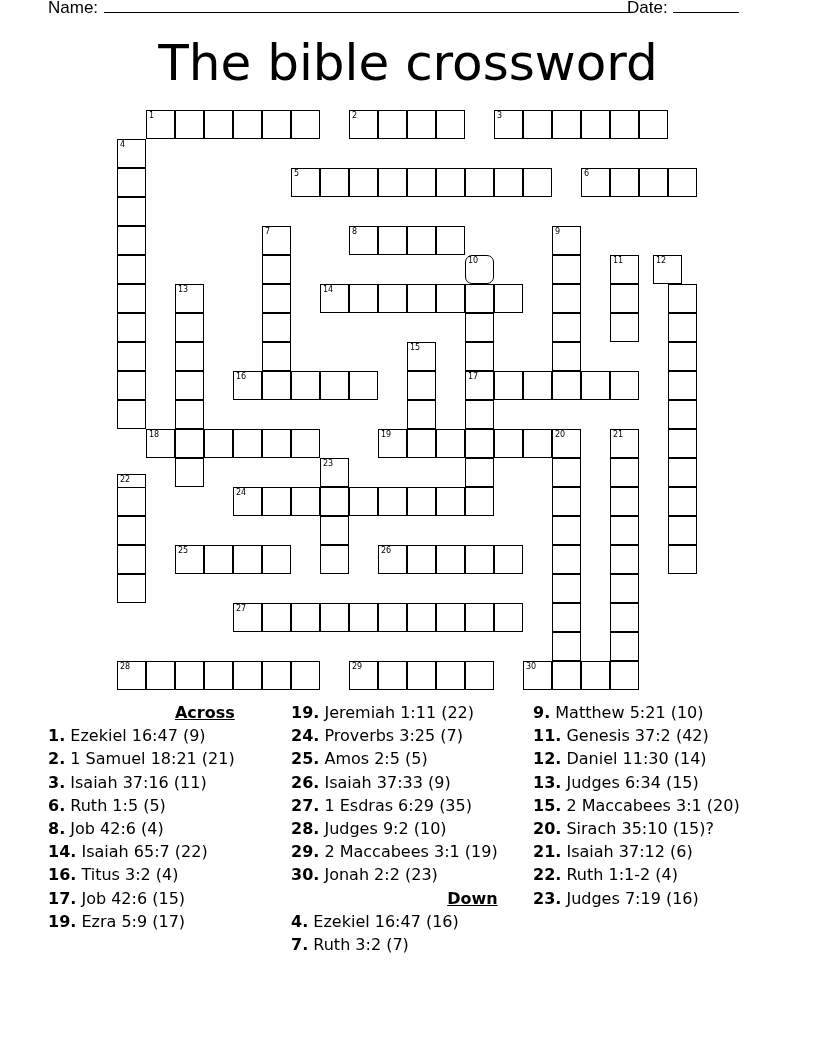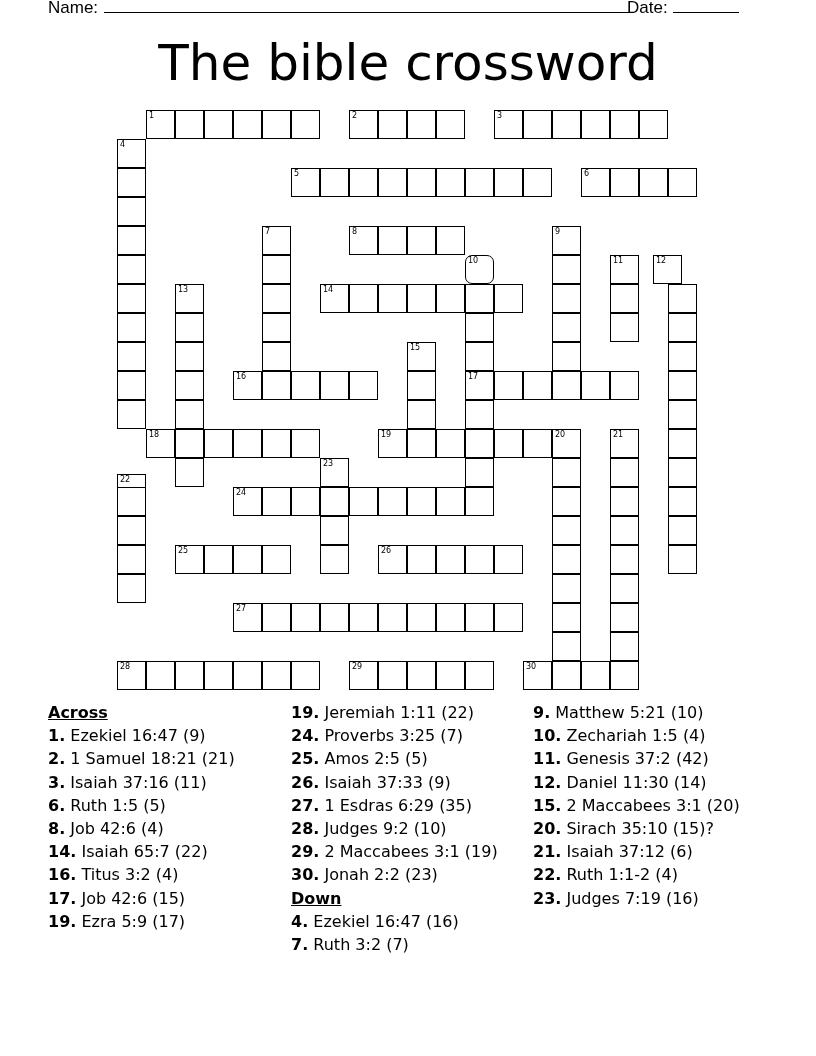--- a/index.html
+++ b/index.html
@@ -10,21 +10,21 @@
   .name-blank { width: 530px; margin-left: 6px; }
   .date-label { position: absolute; left: 627px; top: -3px; font-family: "Liberation Sans", sans-serif; font-size: 17px; white-space: nowrap; }
   .date-blank { width: 66px; margin-left: 5px; }
   .title { position: absolute; top: 30px; left: 0; width: 816px; text-align: center; font-family: "DejaVu Sans", sans-serif; font-size: 50px; line-height: 66px; letter-spacing: 0px; }
   .grid { position: absolute; left: 117px; top: 110px; width: 590px; height: 590px; }
   .cell { position: absolute; width: 29px; height: 29px; box-sizing: border-box; border: 1.5px solid #000; background: #fff; }
   .cell .num { position: absolute; top: 1px; left: 2px; font-size: 8px; line-height: 8px; font-family: "DejaVu Sans", sans-serif; }
   .clues { position: absolute; top: 701px; font-size: 16px; line-height: 23.2px; font-family: "DejaVu Sans", sans-serif; }
   .clues .col { position: absolute; top: 0; white-space: nowrap; }
   .clue .n { font-weight: bold; }
-  .section-head { font-weight: bold; text-decoration: underline; }
+  .section-head { font-weight: bold; text-decoration: underline; text-align: right; }
 </style>
 </head>
 <body>
 
 <div class="header-line">
   <span class="label">Name:</span><span class="blank name-blank"></span>
 </div>
 <div class="date-label">
   <span class="label">Date:</span><span class="blank date-blank"></span>
 </div>
@@ -294,22 +294,22 @@
       <div class="clue"><span class="n">27.</span> <span>1 Esdras 6:29 (35)</span></div>
       <div class="clue"><span class="n">28.</span> <span>Judges 9:2 (10)</span></div>
       <div class="clue"><span class="n">29.</span> <span>2 Maccabees 3:1 (19)</span></div>
       <div class="clue"><span class="n">30.</span> <span>Jonah 2:2 (23)</span></div>
       <div class="section-head">Down</div>
       <div class="clue"><span class="n">4.</span> <span>Ezekiel 16:47 (16)</span></div>
       <div class="clue"><span class="n">7.</span> <span>Ruth 3:2 (7)</span></div>
     </div>
   <div class="col" id="clue-col-3" style="left:533px;">
       <div class="clue"><span class="n">9.</span> <span>Matthew 5:21 (10)</span></div>
-      <div class="clue"><span class="n">10.</span> <span>Zechariah 1:5 (4)</span></div>
       <div class="clue"><span class="n">11.</span> <span>Genesis 37:2 (42)</span></div>
       <div class="clue"><span class="n">12.</span> <span>Daniel 11:30 (14)</span></div>
+      <div class="clue"><span class="n">13.</span> <span>Judges 6:34 (15)</span></div>
       <div class="clue"><span class="n">15.</span> <span>2 Maccabees 3:1 (20)</span></div>
       <div class="clue"><span class="n">20.</span> <span>Sirach 35:10 (15)?</span></div>
       <div class="clue"><span class="n">21.</span> <span>Isaiah 37:12 (6)</span></div>
       <div class="clue"><span class="n">22.</span> <span>Ruth 1:1-2 (4)</span></div>
       <div class="clue"><span class="n">23.</span> <span>Judges 7:19 (16)</span></div>
     </div>
 </div>
 
 </body></html>

